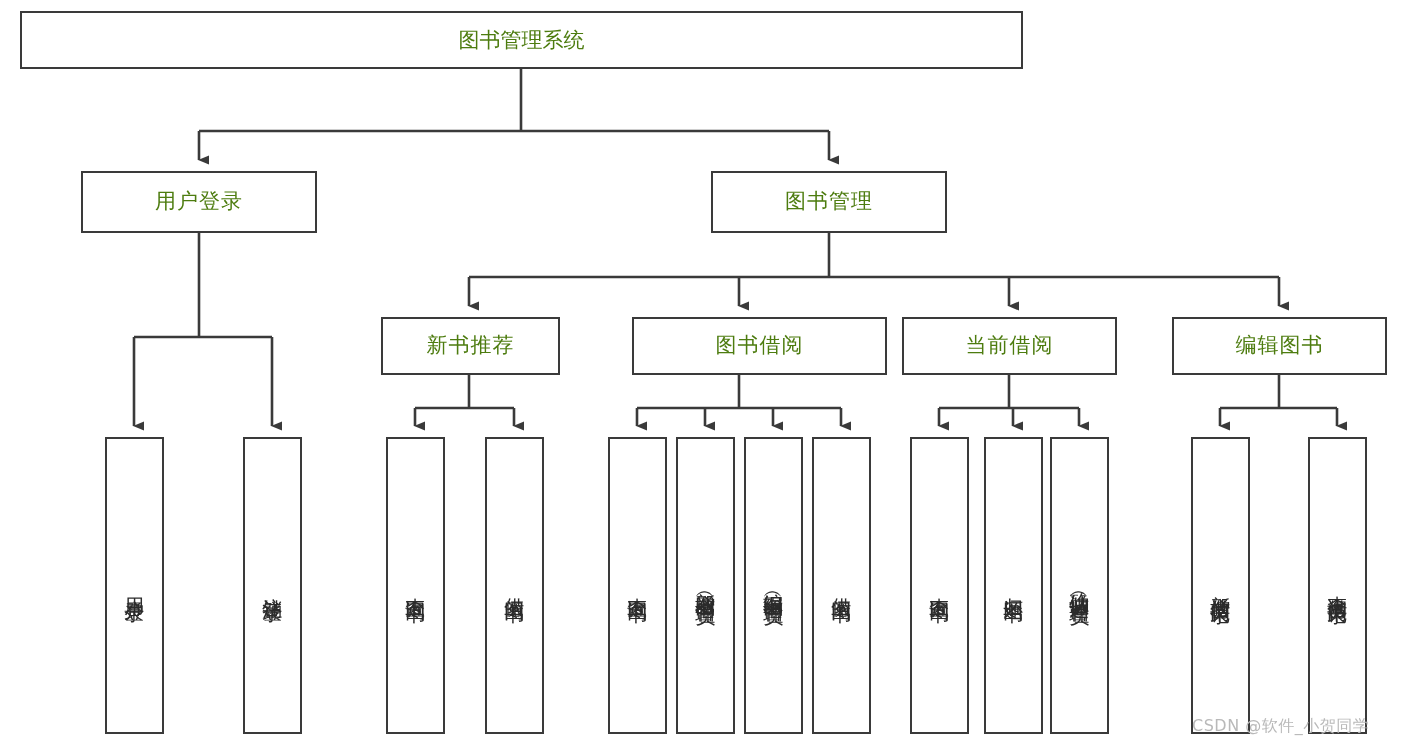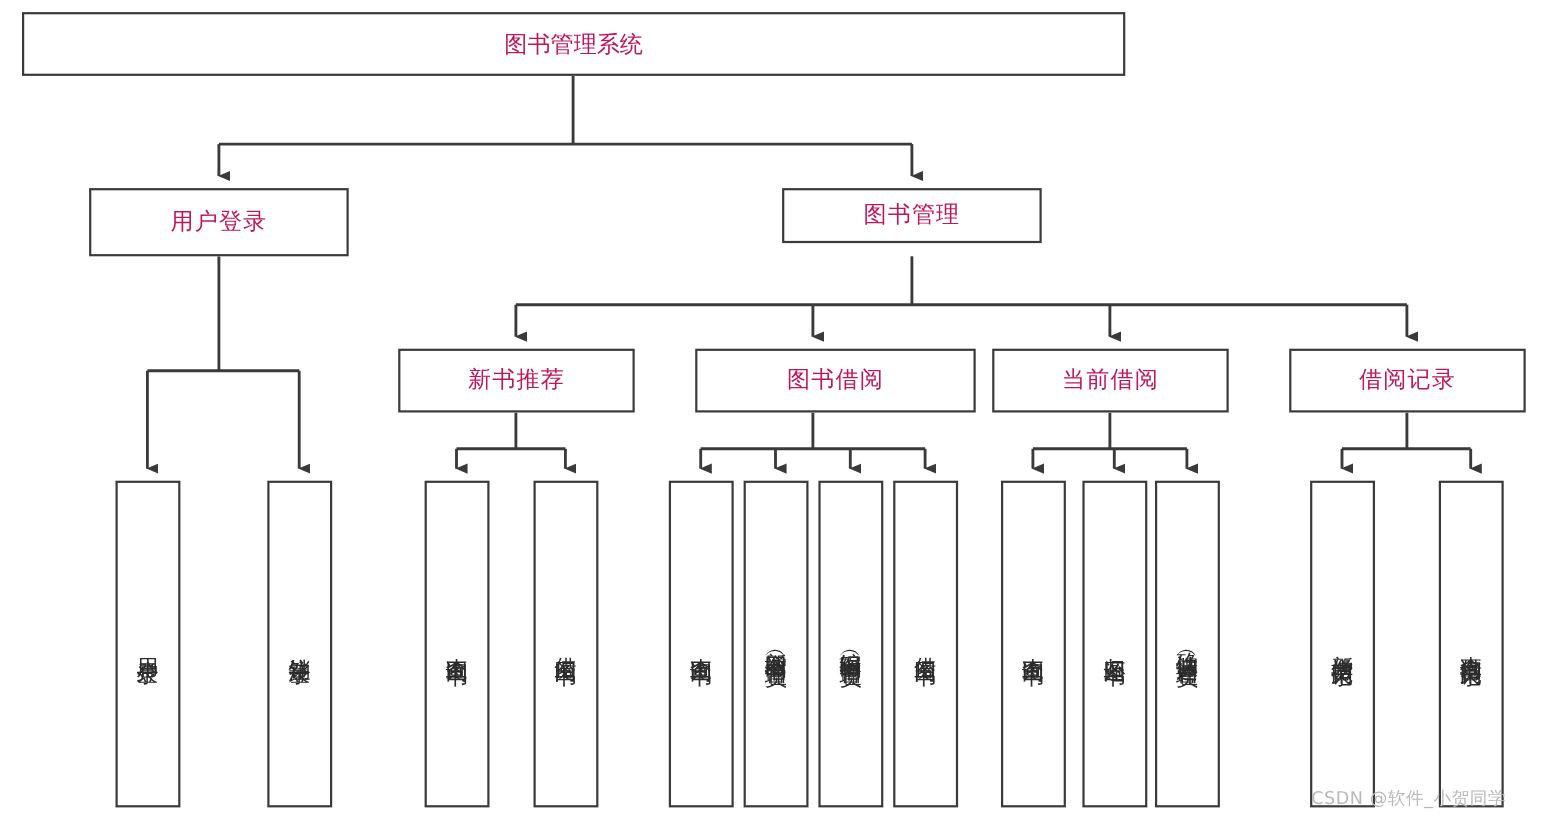--- a/index.html
+++ b/index.html
@@ -27,21 +27,21 @@
     pointer-events: none;
   }
   .node {
     position: absolute;
     box-sizing: border-box;
     background: #ffffff;
     border: 2px solid #3a3a3a;
     display: flex;
     align-items: center;
     justify-content: center;
-    color: #be185d;
+    color: #4d7c0f;
   }
   .node.h {
     font-size: 21px;
     letter-spacing: 1px;
     line-height: 1.2;
   }
   .node.root {
     font-size: 21px;
   }
   .leaf {
@@ -123,26 +123,26 @@
       <path d="M 1279 375 L 1279 408"></path>
       <path d="M 1220 408 L 1337 408"></path>
       <path d="M 1220 408 L 1220 426" marker-end="url(#arrow)"></path>
       <path d="M 1337 408 L 1337 426" marker-end="url(#arrow)"></path>
     </g>
   </svg>
 
   <div class="node root" id="node-root" style="left: 20px; top: 11px; width: 1003px; height: 58px;">图书管理系统</div>
 
   <div class="node h" id="node-l2-0" style="left: 81px; top: 171px; width: 236px; height: 62px;">用户登录</div>
-  <div class="node h" id="node-l2-1" style="left: 711px; top: 171px; width: 236px; height: 50px;">图书管理</div>
+  <div class="node h" id="node-l2-1" style="left: 711px; top: 171px; width: 236px; height: 62px;">图书管理</div>
 
-  <div class="node h" id="node-l3-0" style="left: 362px; top: 317px; width: 215px; height: 58px;">新书推荐</div>
+  <div class="node h" id="node-l3-0" style="left: 381px; top: 317px; width: 179px; height: 58px;">新书推荐</div>
   <div class="node h" id="node-l3-1" style="left: 632px; top: 317px; width: 255px; height: 58px;">图书借阅</div>
   <div class="node h" id="node-l3-2" style="left: 902px; top: 317px; width: 215px; height: 58px; text-align: center;">当前借阅</div>
-  <div class="node h" id="node-l3-3" style="left: 1172px; top: 317px; width: 215px; height: 58px;">借阅记录</div>
+  <div class="node h" id="node-l3-3" style="left: 1172px; top: 317px; width: 215px; height: 58px;">编辑图书</div>
 
   <div class="leaf" id="leaf-0" style="left: 105px; top: 437px; width: 59px; height: 297px;">
     <span class="vtext">用户登录</span>
   </div>
   <div class="leaf" id="leaf-1" style="left: 243px; top: 437px; width: 59px; height: 297px;">
     <span class="vtext">注销登录</span>
   </div>
   <div class="leaf" id="leaf-2" style="left: 386px; top: 437px; width: 59px; height: 297px;">
     <span class="vtext">查询图书</span>
   </div>

